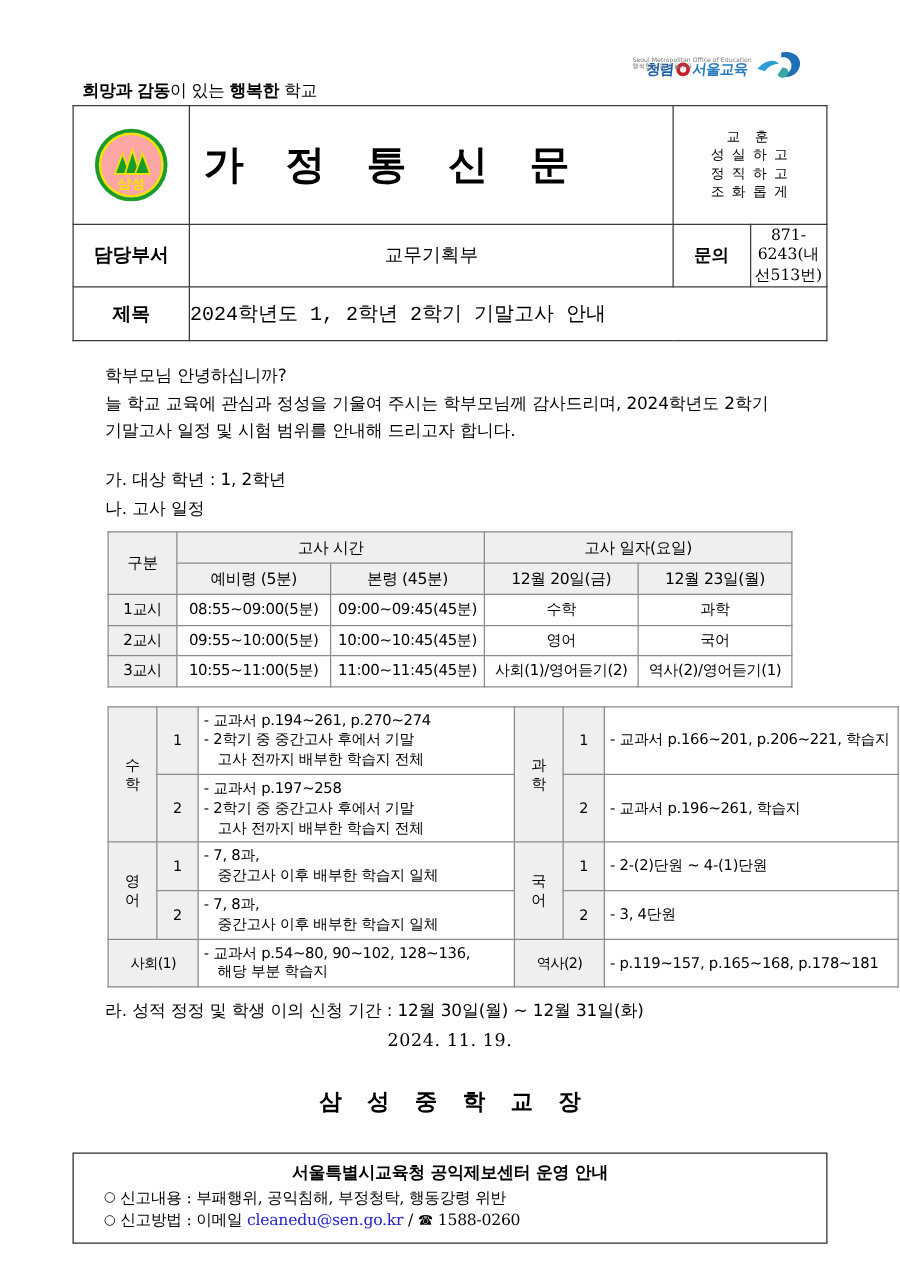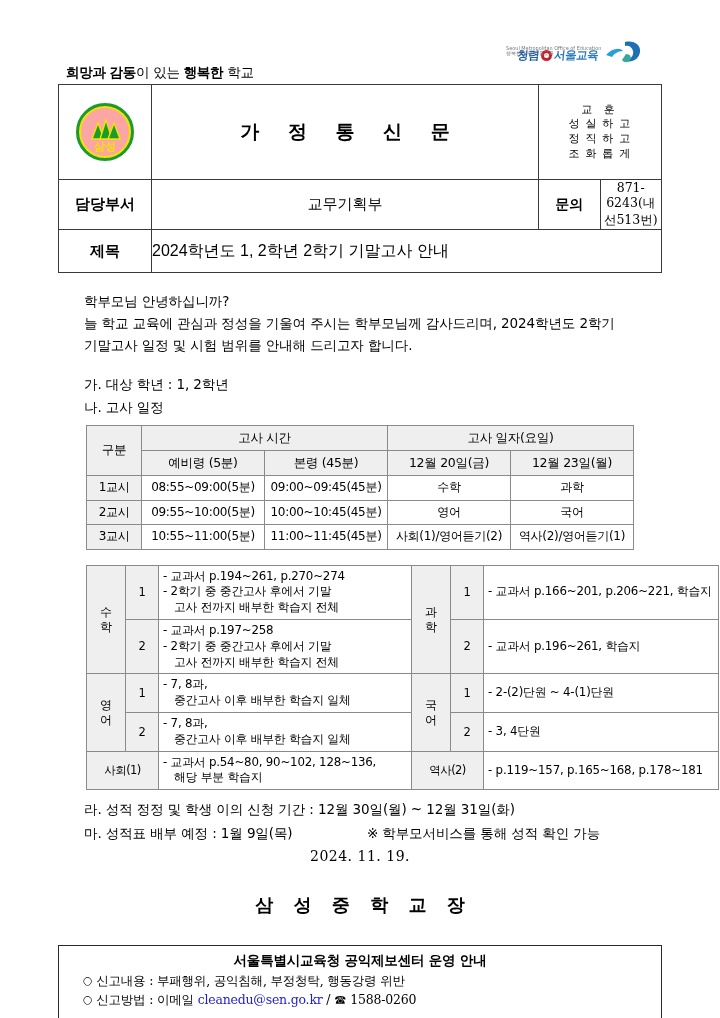--- a/index.html
+++ b/index.html
@@ -101,22 +101,21 @@
     border: 1px solid #3a3a3a;
     padding: 0;
     vertical-align: middle;
   }
   .cell-logo {
     width: 92px;
     height: 66px;
     text-align: center;
   }
   .cell-title {
-    text-align: center;
-    font-size: 19px;
+    font-size: 32px;
     font-weight: 700;
     letter-spacing: 11px;
     text-indent: 11px;
     font-family: "DejaVu Serif", "Liberation Serif", serif;
   }
   .cell-motto {
     width: 122px;
     text-align: center;
     font-size: 11px;
     line-height: 1.32;
@@ -150,21 +149,21 @@
     width: 132px;
     text-align: center;
     font-size: 12.5px;
     font-family: "DejaVu Serif", "Liberation Serif", serif;
   }
   .cell-subject {
     text-align: left;
     padding-left: 16px;
     font-size: 16px;
     height: 42px;
-    font-family: Liberation Sans, sans-serif;
+    font-family: Liberation Mono, monospace;
   }
 
   
   .emblem {
     width: 52px; height: 52px;
     border-radius: 50%;
     background: #fca5a5;
     border: 3px solid #1a9c2a;
     box-shadow: 0 0 0 2px #f2e400 inset;
     margin: 18px auto;
@@ -495,25 +494,20 @@
         <td class="scontent">
           <span class="l">- p.119~157, p.165~168, p.178~181</span>
         </td>
       </tr>
     </tbody>
       </table>
 
     <div class="spacer-8"></div>
 
     <div class="item-line">라. 성적 정정 및 학생 이의 신청 기간 : 12월 30일(월) ~ 12월 31일(화)</div>
-    <div class="item-line">
-      <span>마. 성적표 배부 예정 : 1월 9일(목)</span>
-      <span style="display:inline-block;width:66px"></span>
-      <span>※ 학부모서비스를 통해 성적 확인 가능</span>
-    </div>
 
     <div class="sig-date">2024. 11. 19.</div>
     <div class="sig-principal">삼 성 중 학 교 장</div>
   </div>
 
   <div class="notice-box">
     <div class="notice-title">서울특별시교육청 공익제보센터 운영 안내</div>
     <div class="notice-line">
       <span class="circ">○</span>
       <span>신고내용 : </span><span>부패행위, 공익침해, 부정청탁, 행동강령 위반</span>

